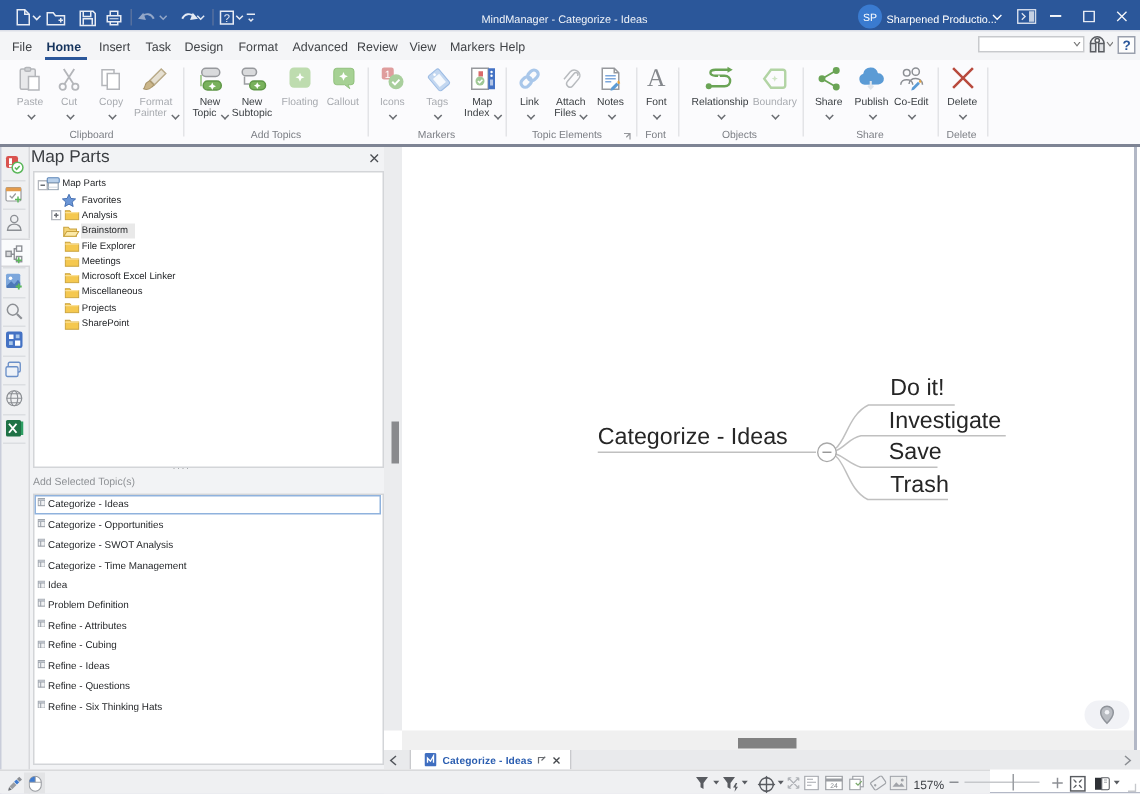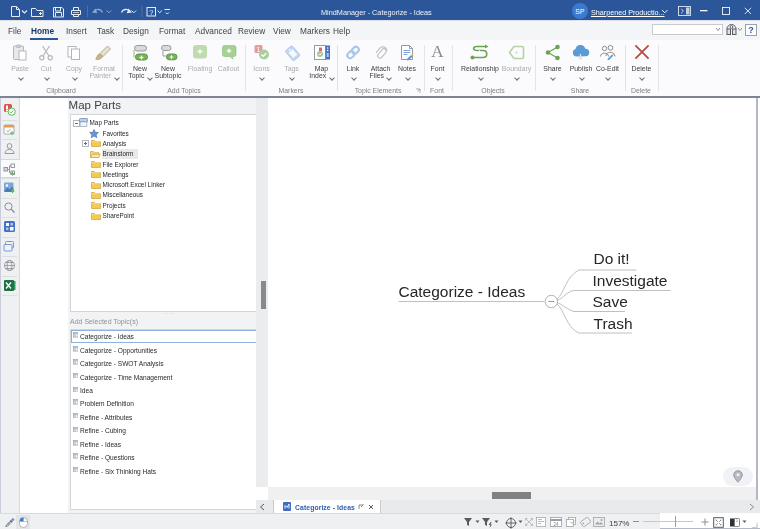--- a/index.html
+++ b/index.html
@@ -1,38 +1,38 @@
 <!DOCTYPE html>
 <html><head><meta charset="utf-8">
 <style>
 html,body{margin:0;padding:0;}
 #app{position:relative;width:760px;height:529px;overflow:hidden;font-family:"Liberation Sans",sans-serif;background:#fff;}
 .ab{position:absolute;}
 
 #titlebar{left:0;top:0;width:760px;height:20px;background:#2b579a;}
 #titletext{color:#f0f3f8;font-size:7.3px;top:7.5px;left:321px;}
-#acct{color:#fff;font-size:7.2px;top:7.5px;left:591px;text-decoration:underline;}
+#acct{color:#fff;font-size:7.2px;top:7.5px;left:591px;}
 
 #menubar{left:0;top:20px;width:760px;height:20px;background:#f4f5f7;border-top:1.3px solid #dcdfe8;box-sizing:border-box;}
 .mi{position:absolute;top:4.5px;font-size:8.3px;color:#404347;}
 
 #ribbon{left:0;top:40px;width:760px;height:55.5px;background:#fbfbfd;}
 #darkline{left:0;top:95.5px;width:760px;height:2.3px;background:#7e8494;z-index:5;}
 .rbtn{position:absolute;text-align:center;}
 .rico{position:absolute;top:4px;left:50%;transform:translateX(-50%);}
 .rlab{position:absolute;top:25px;width:100%;font-size:6.9px;line-height:7.3px;color:#3c4044;}
 .rlab.dis{color:#a8abb0;}
 .car{display:inline-block;width:3px;height:3px;border-right:1px solid #6a6d72;border-bottom:1px solid #6a6d72;transform:rotate(45deg);font-size:0;line-height:0;vertical-align:2.2px;margin-left:1.5px;}
 .gsep{position:absolute;top:5px;width:1px;height:46px;background:#e3e4e7;}
 .glab{position:absolute;top:46.5px;font-size:6.9px;color:#7b7e84;width:90px;text-align:center;line-height:8px;}
 
 #leftstrip{left:0;top:96px;width:20px;height:433px;background:#eff0f2;border-right:1px solid #d7d8db;box-sizing:border-box;}
 .sbtn{position:absolute;left:0;width:19px;height:19.5px;}
 .sbtn svg{position:absolute;left:3px;top:3px;}
-#panel{left:20px;top:96px;width:236px;height:433px;background:#f2f3f5;margin-left:48px;}
+#panel{left:20px;top:96px;width:236px;height:433px;background:#f2f3f5;}
 #ptitle{left:.6px;top:2.6px;font-size:11.5px;color:#3c3f43;}
 .wbox{position:absolute;left:1.5px;width:234.5px;background:#fff;border:1px solid #d3d5d8;box-sizing:border-box;}
 .trow{position:absolute;left:0;height:10.3px;font-size:6.4px;color:#26282b;white-space:nowrap;}
 .trow span{position:absolute;top:1px;}
 #addlab{left:2px;top:221.5px;font-size:7px;color:#8f9296;}
 .lrow{position:absolute;font-size:6.6px;color:#26282b;white-space:nowrap;}
 #midbar{left:256px;top:96px;width:12px;height:391px;background:#ebecee;}
 #midthumb{left:4.5px;top:185px;width:5px;height:28px;background:#898a8d;}
 
 #canvas{left:268px;top:96px;width:488px;height:391px;background:#fff;}

